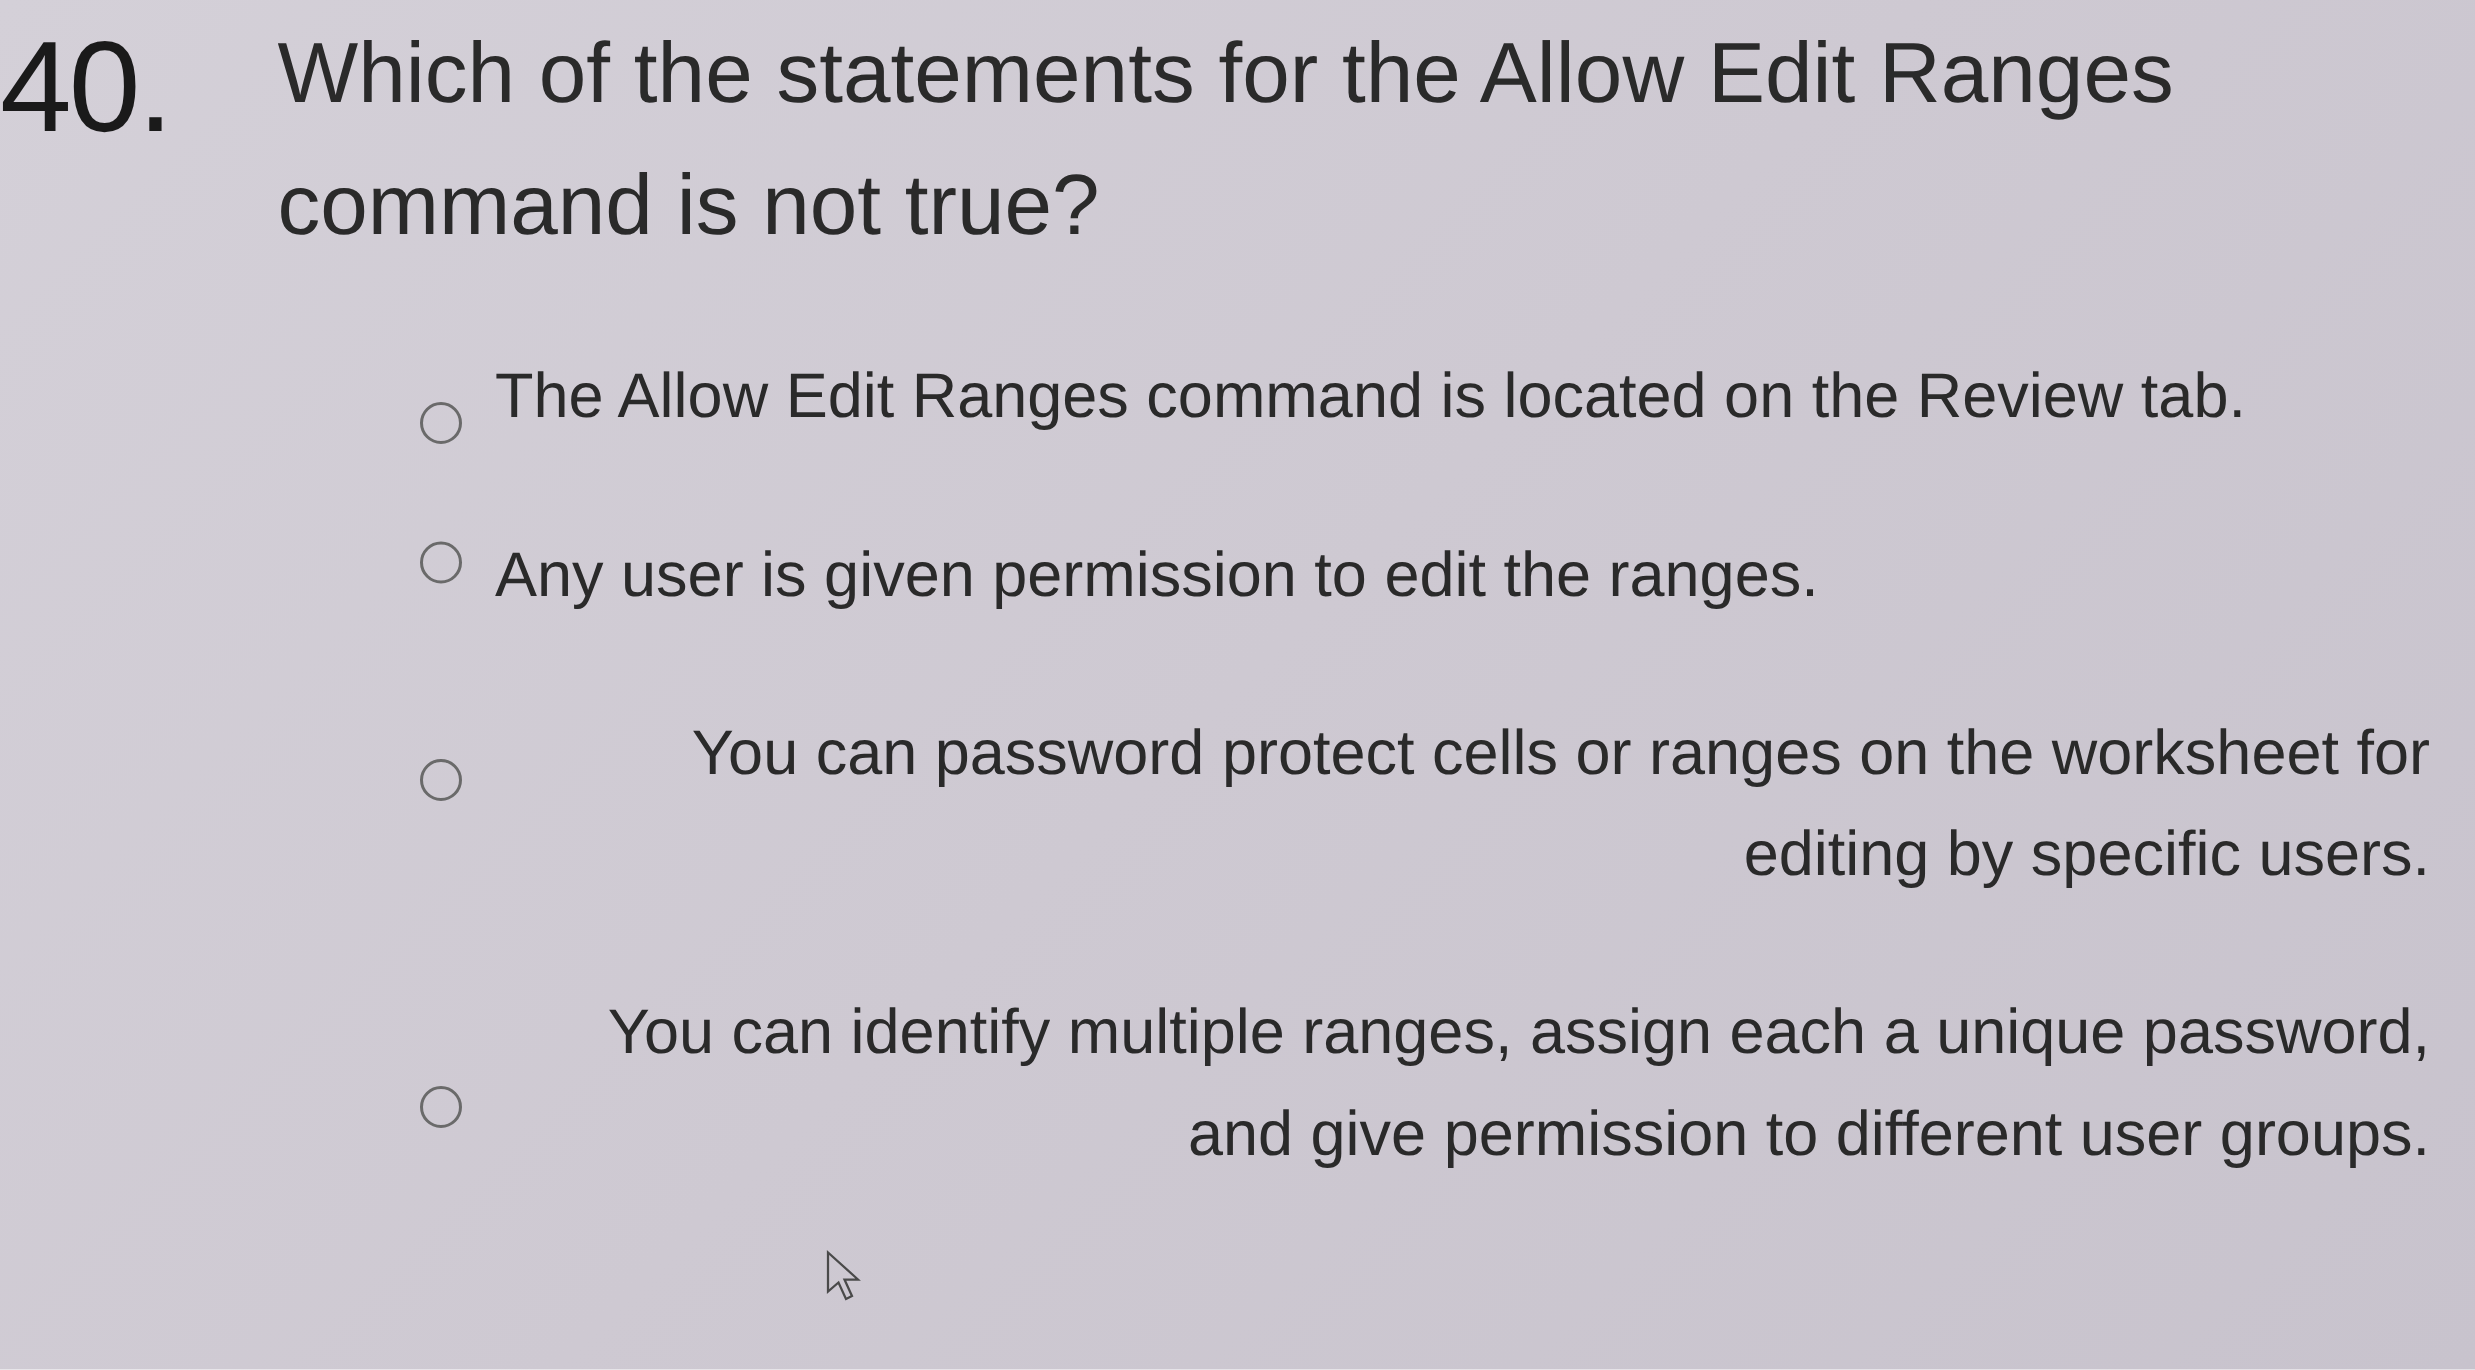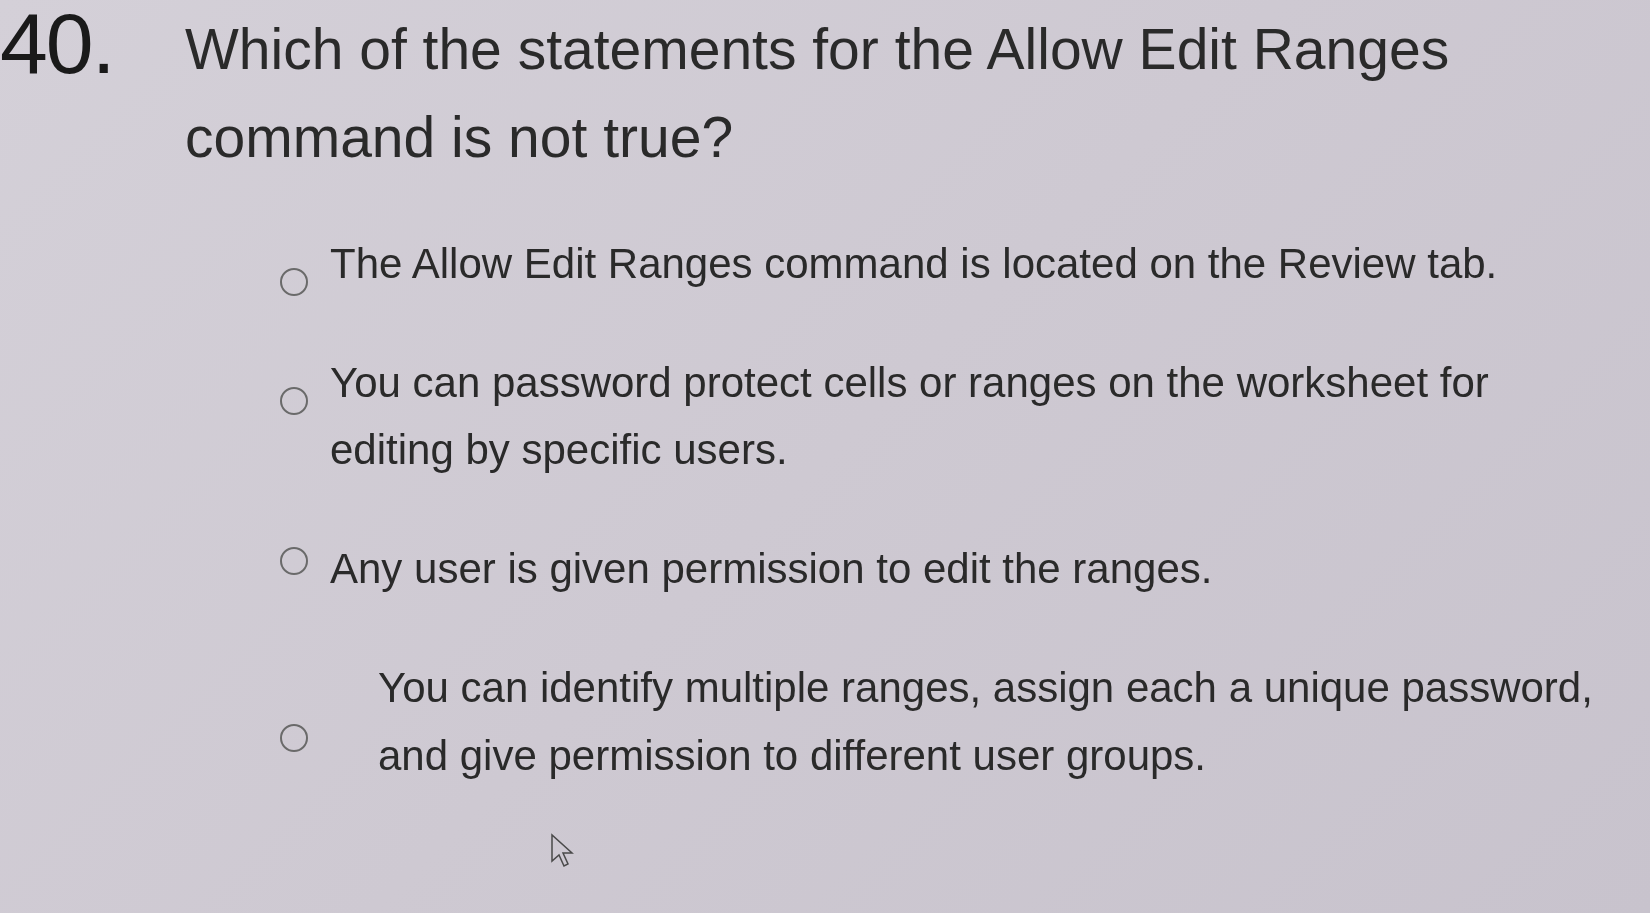--- a/index.html
+++ b/index.html
@@ -19,21 +19,21 @@
     }
     .container {
       display: flex;
       padding: 0 30px 0 0;
     }
     .question-number {
       font-size: 86px;
       font-weight: 300;
       color: #1a1a1a;
       line-height: 1;
-      padding-top: 0;
+      padding-top: 15px;
       width: 185px;
       text-align: left;
       letter-spacing: -2px;
       flex-shrink: 0;
     }
     .content {
       flex: 1;
       padding-top: 5px;
     }
     .question-text {
@@ -43,20 +43,21 @@
       line-height: 1.55;
       margin-bottom: 48px;
     }
     .options {
       padding-left: 95px;
     }
     .option {
       display: flex;
       align-items: flex-start;
       margin-bottom: 52px;
+      text-align: right;
     }
     .option:last-child {
       margin-bottom: 0;
       gap: 48px;
     }
     .radio {
       width: 28px;
       height: 28px;
       border: 2.5px solid #6a6a6a;
       border-radius: 50%;
@@ -94,28 +95,28 @@
   <div class="question-number">40.</div>
   <div class="content">
     <div class="question-text">Which of the statements for the Allow Edit Ranges command is not true?</div>
     <div class="options">
 
       <div class="option option-multi">
         <div class="radio"></div>
         <div class="option-text">The Allow Edit Ranges command is located on the Review tab.</div>
       </div>
 
+      <div class="option option-single">
+        <div class="radio"></div>
+        <div class="option-text">Any user is given permission to edit the ranges.</div>
+      </div>
+
       <div class="option option-multi">
         <div class="radio"></div>
         <div class="option-text">You can password protect cells or ranges on the worksheet for editing by specific users.</div>
-      </div>
-
-      <div class="option option-single">
-        <div class="radio"></div>
-        <div class="option-text">Any user is given permission to edit the ranges.</div>
       </div>
 
       <div class="option option-triple">
         <div class="radio"></div>
         <div class="option-text">You can identify multiple ranges, assign each a unique password, and give permission to different user groups.</div>
       </div>
 
     </div>
   </div>
 </div>

